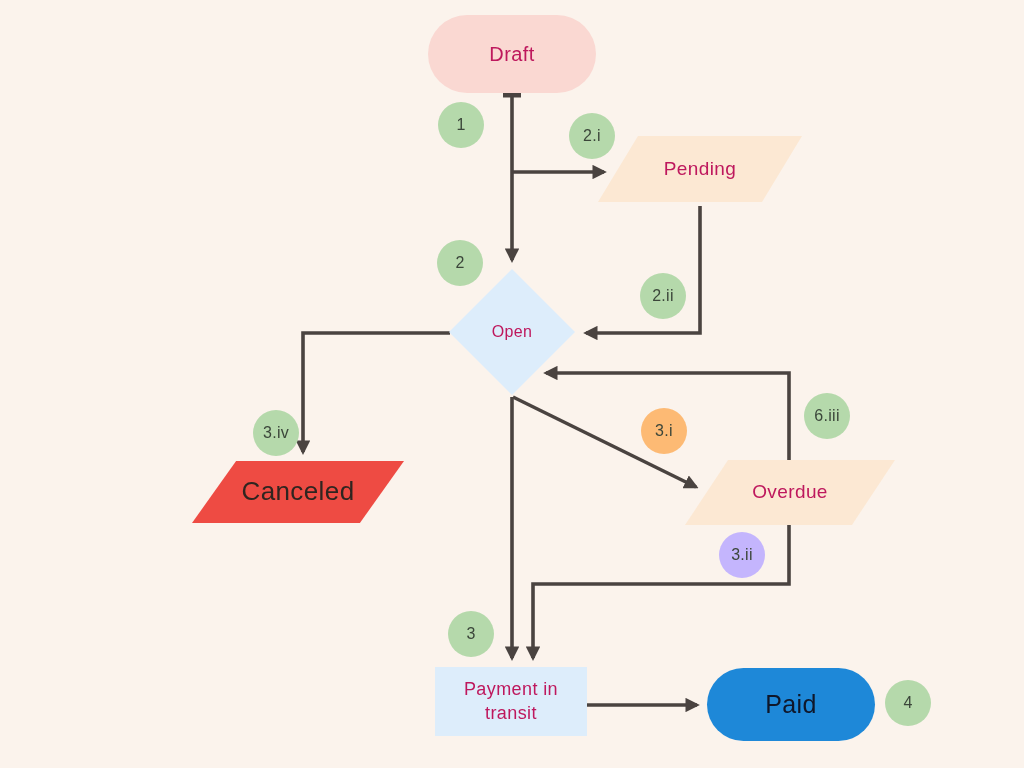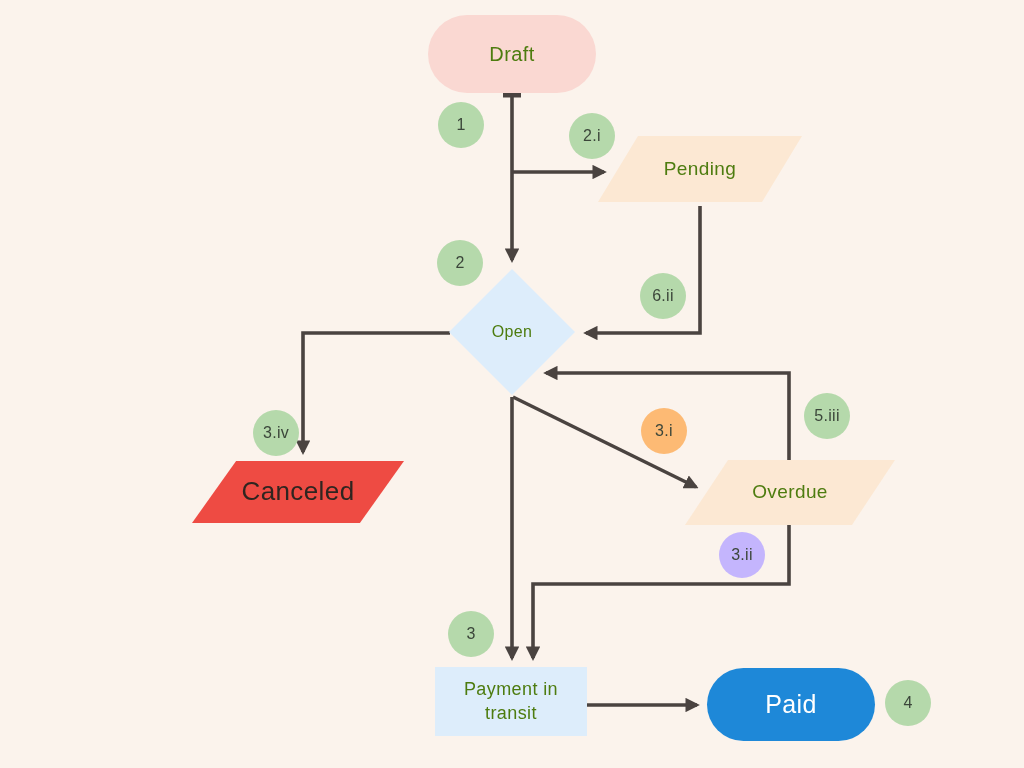--- a/index.html
+++ b/index.html
@@ -17,21 +17,21 @@
     position: absolute;
     left: 0; top: 0;
     width: 1024px; height: 768px;
   }
   .node {
     position: absolute;
     display: flex;
     align-items: center;
     justify-content: center;
     text-align: center;
-    color: #4d7c0f;
+    color: #be185d;
     letter-spacing: 0.4px;
     line-height: 1.3;
   }
   .node-draft {
     left: 428px; top: 15px; width: 168px; height: 78px;
     border-radius: 39px;
     font-size: 20px;
   }
   .node-pending {
     left: 598px; top: 136px; width: 204px; height: 66px;
@@ -57,21 +57,21 @@
   .node-payment {
     left: 435px; top: 667px; width: 152px; height: 69px;
     font-size: 18px;
     padding: 0 14px;
     box-sizing: border-box;
   }
   .node-paid {
     left: 707px; top: 668px; width: 168px; height: 73px;
     border-radius: 37px;
     font-size: 25px;
-    color: #ffffff;
+    color: #0f172a;
   }
   .badge {
     position: absolute;
     width: 46px; height: 46px;
     border-radius: 50%;
     display: flex;
     align-items: center;
     justify-content: center;
     font-size: 16px;
     color: #3b463a;
@@ -142,30 +142,30 @@
   <div class="badge badge-1" style="background: rgb(181, 217, 171);">
     <span>1</span>
   </div>
   <div class="badge badge-2i" style="background: rgb(181, 217, 171);">
     <span>2.i</span>
   </div>
   <div class="badge badge-2" style="background: rgb(181, 217, 171);">
     <span>2</span>
   </div>
   <div class="badge badge-2ii" style="background: rgb(181, 217, 171);">
-    <span>6.ii</span>
+    <span>2.ii</span>
   </div>
   <div class="badge badge-3iv" style="background: rgb(181, 217, 171);">
     <span>3.iv</span>
   </div>
   <div class="badge badge-3i" style="background: #fdba74;">
     <span>3.i</span>
   </div>
   <div class="badge badge-3iii" style="background: rgb(181, 217, 171);">
-    <span>5.iii</span>
+    <span>6.iii</span>
   </div>
   <div class="badge badge-3ii" style="background: #c4b5fd;">
     <span>3.ii</span>
   </div>
   <div class="badge badge-3" style="background: rgb(181, 217, 171);">
     <span>3</span>
   </div>
   <div class="badge badge-4" style="background: rgb(181, 217, 171);">
     <span>4</span>
   </div>

